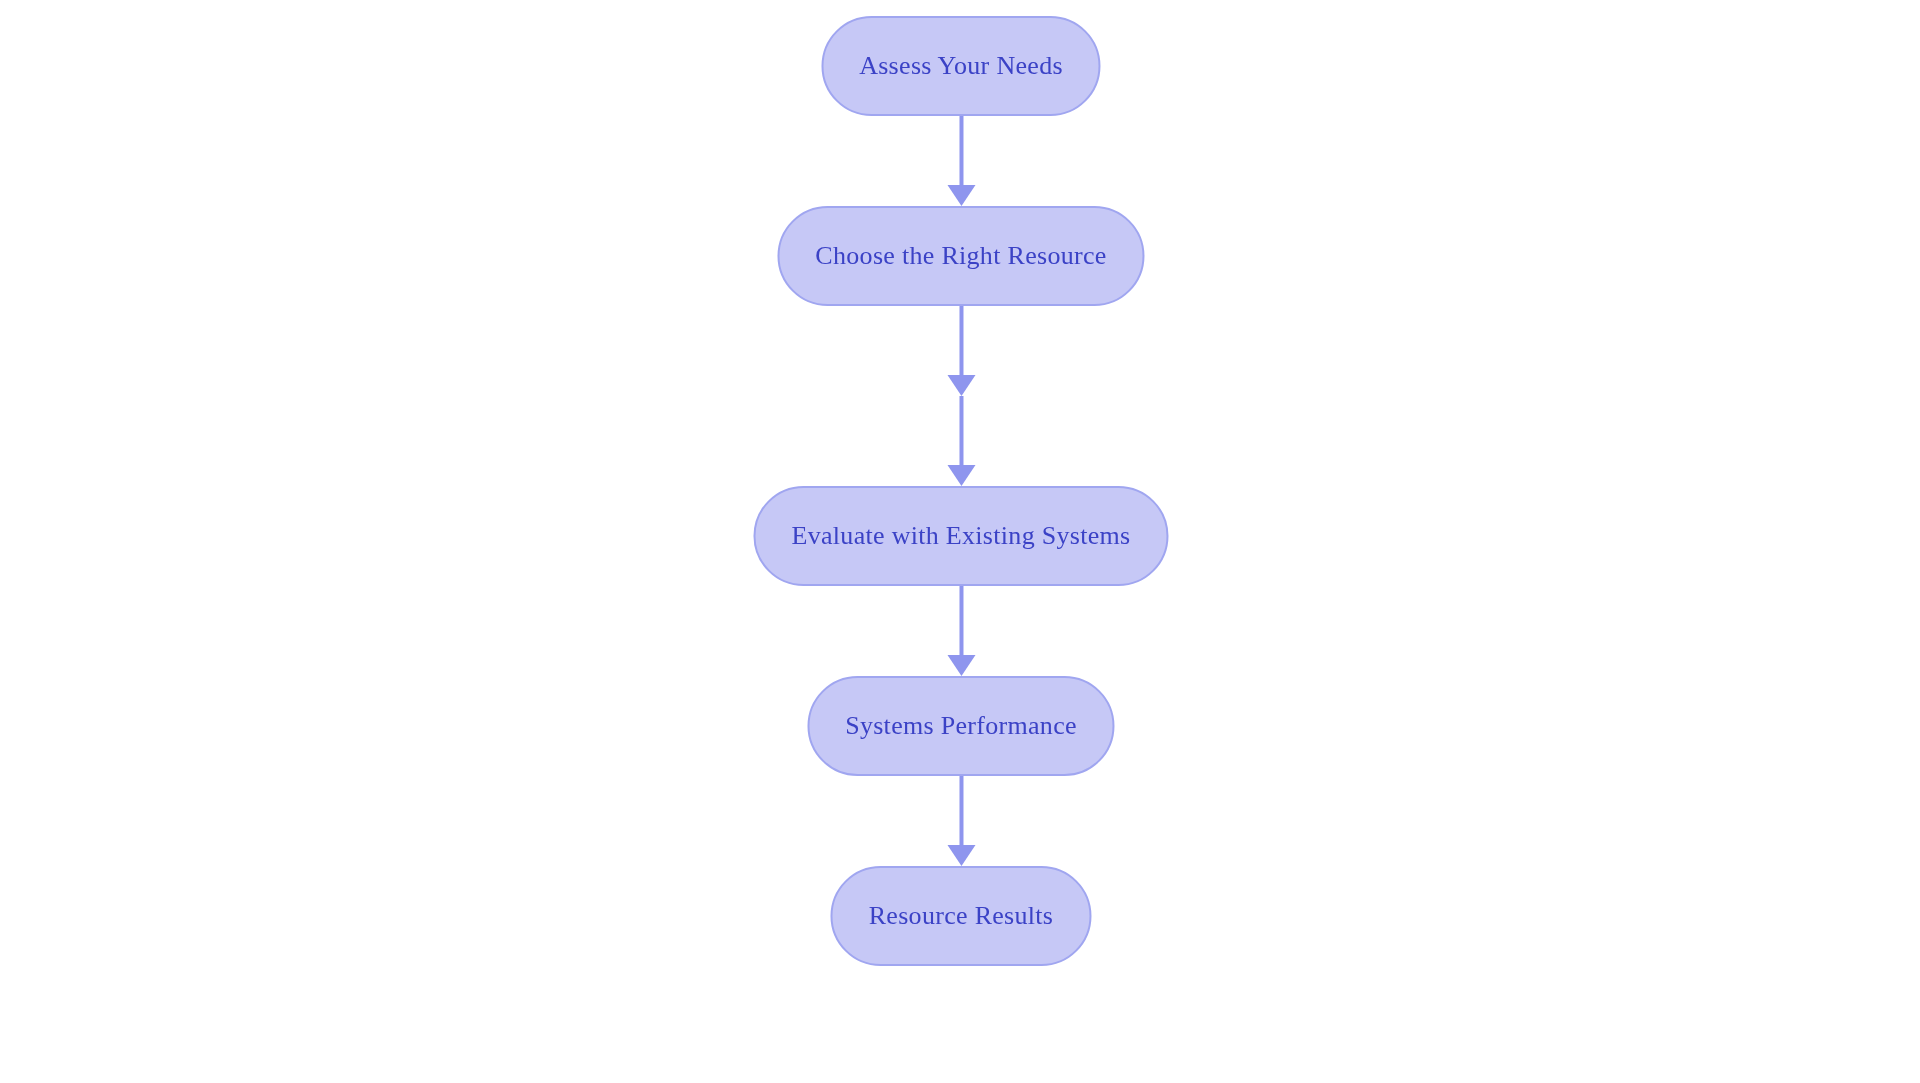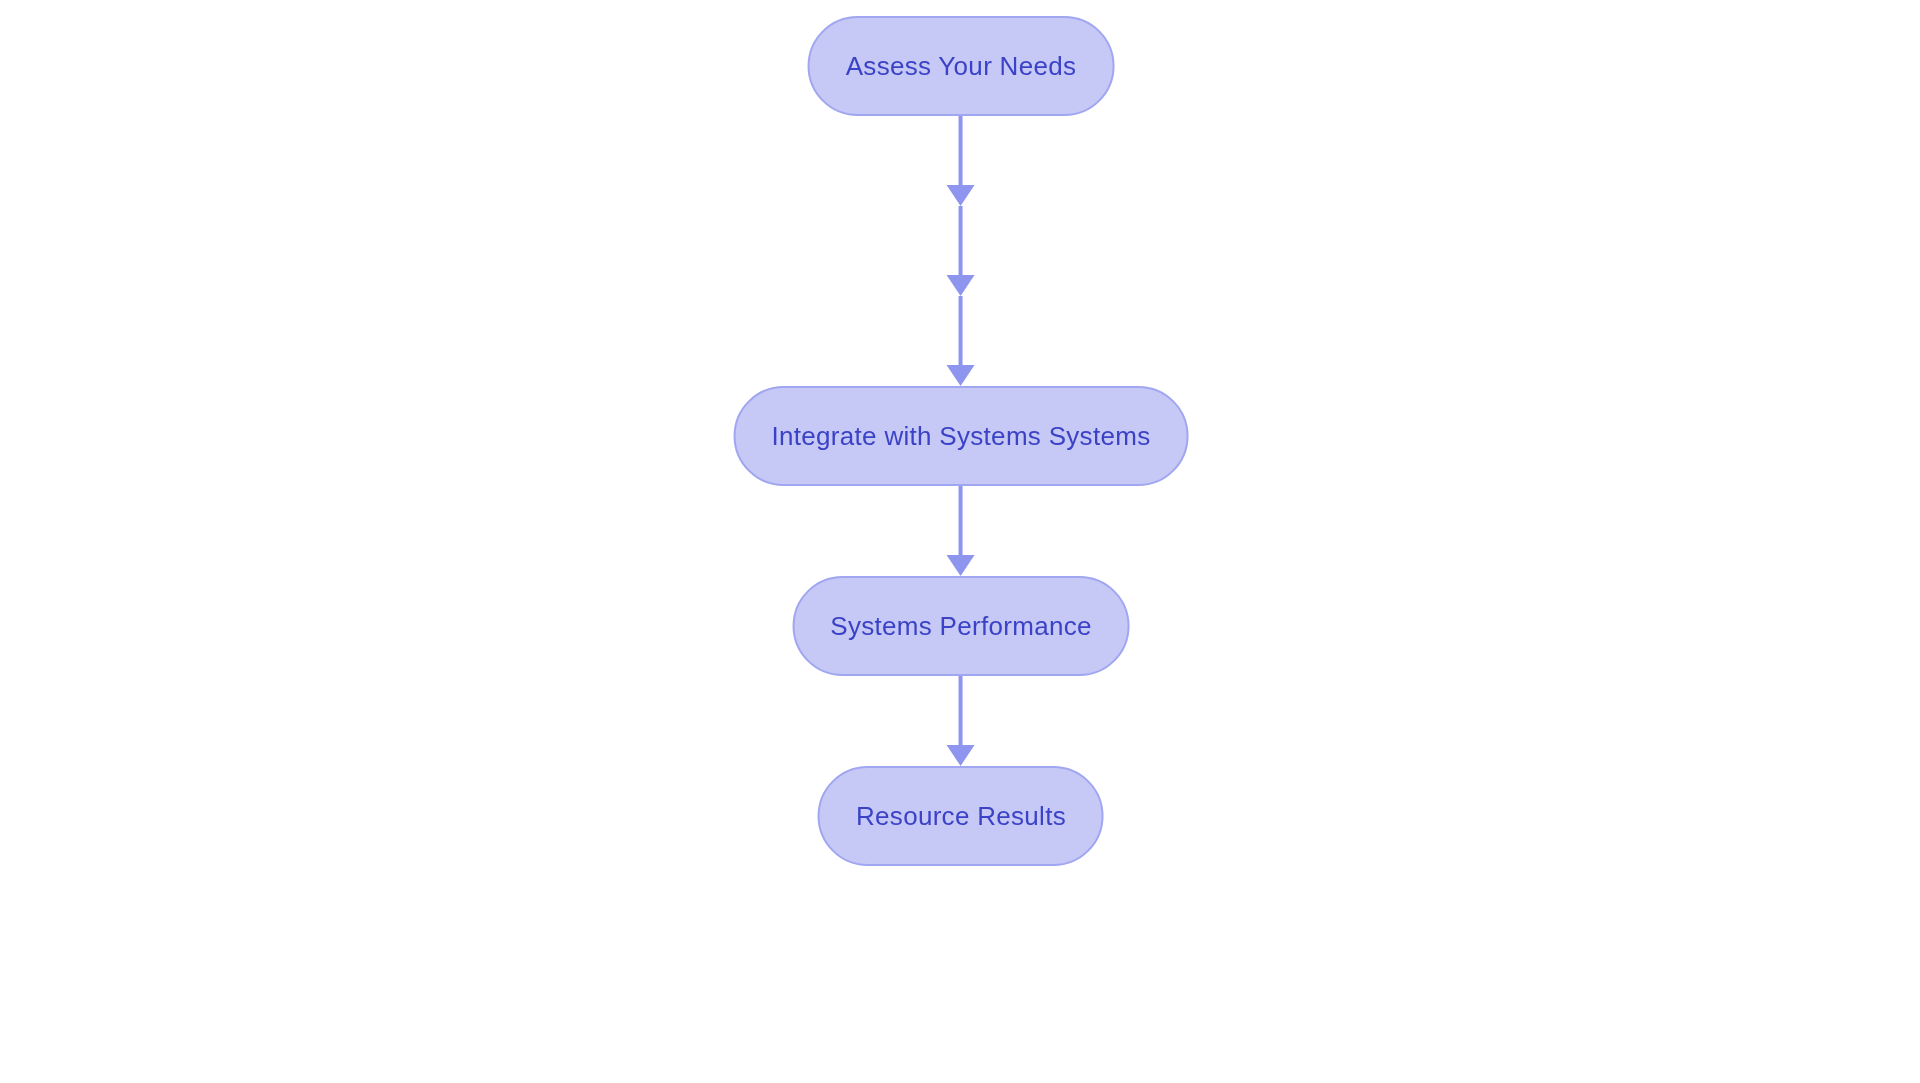--- a/index.html
+++ b/index.html
@@ -33,20 +33,21 @@
     background: var(--node-fill, #c6c8f6);
     border: 2px solid var(--node-border, #a0a6f0);
     color: var(--node-text, #3b42c6);
     font-size: 26px;
     font-weight: 400;
     letter-spacing: 0.3px;
     display: flex;
     align-items: center;
     justify-content: center;
     white-space: nowrap;
+    font-family: Liberation Serif, serif;
   }
   .connector {
     height: 90px;
     display: flex;
     flex-direction: column;
     align-items: center;
   }
   .connector-line {
     width: 4px;
     flex: 1 1 auto;
@@ -66,30 +67,33 @@
 
 <div class="canvas">
   <div class="flow-column">
       <div class="flow-node">
         <span>Assess Your Needs</span>
       </div>
       <div class="connector">
         <div class="connector-line"></div>
         <div class="arrowhead"></div>
       </div>
+      <div class="flow-node">
+        <span>Choose the Right Resource</span>
+      </div>
       <div class="connector">
         <div class="connector-line"></div>
         <div class="arrowhead"></div>
       </div>
       <div class="connector">
         <div class="connector-line"></div>
         <div class="arrowhead"></div>
       </div>
       <div class="flow-node">
-        <span>Integrate with Systems Systems</span>
+        <span>Evaluate with Existing Systems</span>
       </div>
       <div class="connector">
         <div class="connector-line"></div>
         <div class="arrowhead"></div>
       </div>
       <div class="flow-node">
         <span>Systems Performance</span>
       </div>
       <div class="connector">
         <div class="connector-line"></div>

